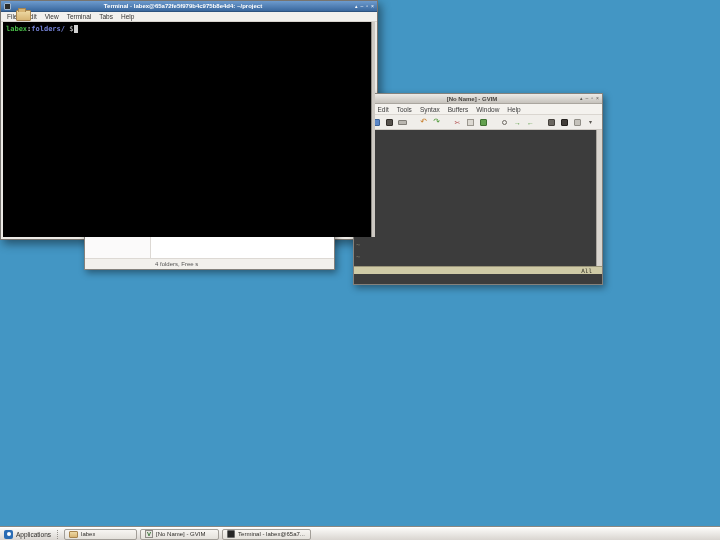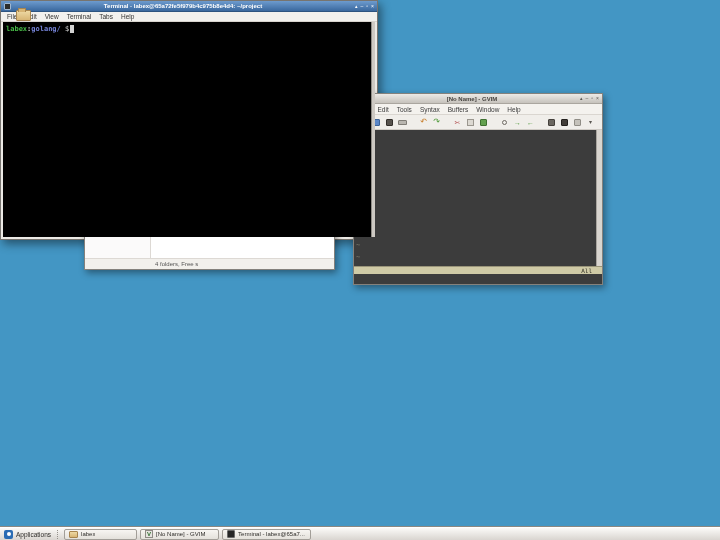--- a/index.html
+++ b/index.html
@@ -357,21 +357,21 @@
     <span>Edit</span>
     <span>View</span>
     <span>Terminal</span>
     <span>Tabs</span>
     <span>Help</span>
   </div>
   <div class="screen">
     <div class="promptline">
       <span class="p-user">labex</span>
       <span class="p-sep">:</span>
-      <span class="p-path">golang/</span>
+      <span class="p-path">folders/</span>
       <span class="p-sym"> $</span>
       <span class="tcursor"></span>
     </div>
     <div class="tscroll"></div>
   </div>
 </div>
 
 <div id="taskbar">
   <div id="apps">
     <span class="apps-ic"></span>

